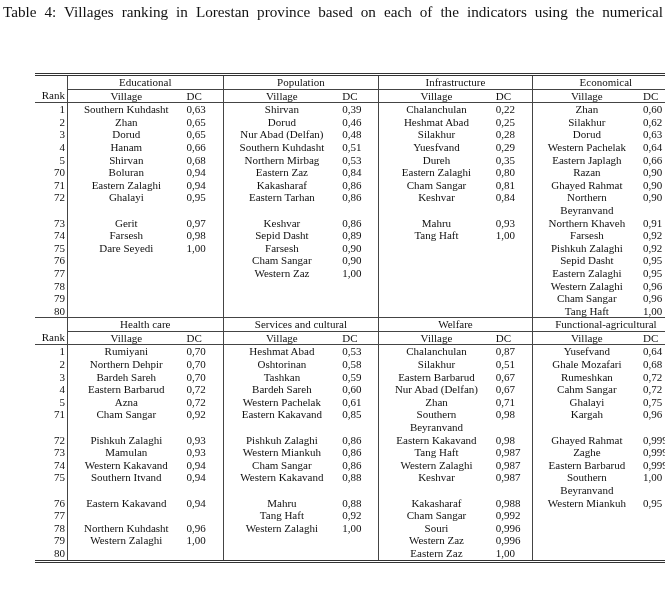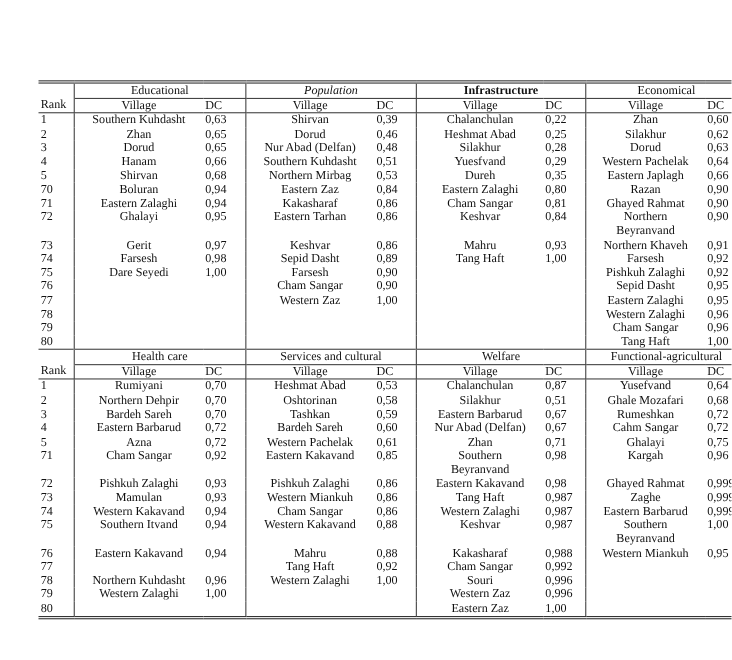--- a/index.html
+++ b/index.html
@@ -3,42 +3,43 @@
 <meta charset="utf-8">
 <style>
   html, body { margin:0; padding:0; background:#fff; }
   body { width:665px; height:600px; overflow:hidden; position:relative;
          font-family:"Liberation Serif","DejaVu Serif",serif; color:#111; }
   .caption { position:absolute; left:3px; top:2px; width:660px; font-size:15.2px; line-height:20px; text-align:justify; text-align-last:left; }
   .caption .line1 { display:block; text-align:justify; text-align-last:justify; white-space:nowrap; }
   table.tbl { position:absolute; left:35px; top:73px; width:644px; border-collapse:collapse; font-size:11px; line-height:12.6px; }
   table.tbl td { padding:0 2px; vertical-align:top; white-space:nowrap; }
   .topdbl { border-top:3px double #333; }
-  .rank { width:28px; text-align:left; border-right:1px solid #444; }
+  .rank { width:28px; text-align:right; border-right:1px solid #444; }
   .vil { text-align:center; }
   .dc { text-align:left; width:32px; padding-right:4px !important; }
   .sep { border-right:1px solid #444; }
   .grp { text-align:center; border-bottom:1px solid #444; }
   .hdr td { border-bottom:1px solid #444; }
   .sect td { border-top:1px solid #444; }
   .footnote { position:absolute; left:22px; top:616px; font-size:12px;text-align:right; }
 </style>
 </head>
 <body>
 
 <div class="caption">
+  <span class="line1">Table 4:  Villages ranking in Lorestan province based on each of the indicators using the numerical</span>
 </div>
 
 <table class="tbl">
   <tbody id="tbody">
       <tr class="topdbl">
         <td class="rank" style="border-top: 3px double rgb(51, 51, 51);"></td>
         <td class="grp sep" colspan="2" style="border-top: 3px double rgb(51, 51, 51);">Educational</td>
-        <td class="grp sep" colspan="2" style="border-top: 3px double rgb(51, 51, 51); font-style: italic;">Population</td>
-        <td class="grp sep" colspan="2" style="border-top: 3px double rgb(51, 51, 51); font-weight: bold;">Infrastructure</td>
+        <td class="grp sep" colspan="2" style="border-top: 3px double rgb(51, 51, 51);">Population</td>
+        <td class="grp sep" colspan="2" style="border-top: 3px double rgb(51, 51, 51);">Infrastructure</td>
         <td class="grp" colspan="2" style="border-top: 3px double rgb(51, 51, 51); margin-top: 13px;">Economical</td>
       </tr>
       <tr class="hdr">
         <td class="rank" style="border-bottom: 1px solid rgb(68, 68, 68);">Rank</td>
         <td class="vil" style="border-bottom: 1px solid rgb(68, 68, 68);">Village</td>
         <td class="dc sep" style="border-bottom: 1px solid rgb(68, 68, 68);">DC</td>
         <td class="vil" style="border-bottom: 1px solid rgb(68, 68, 68);">Village</td>
         <td class="dc sep" style="border-bottom: 1px solid rgb(68, 68, 68);">DC</td>
         <td class="vil" style="border-bottom: 1px solid rgb(68, 68, 68);">Village</td>
         <td class="dc sep" style="border-bottom: 1px solid rgb(68, 68, 68);">DC</td>

